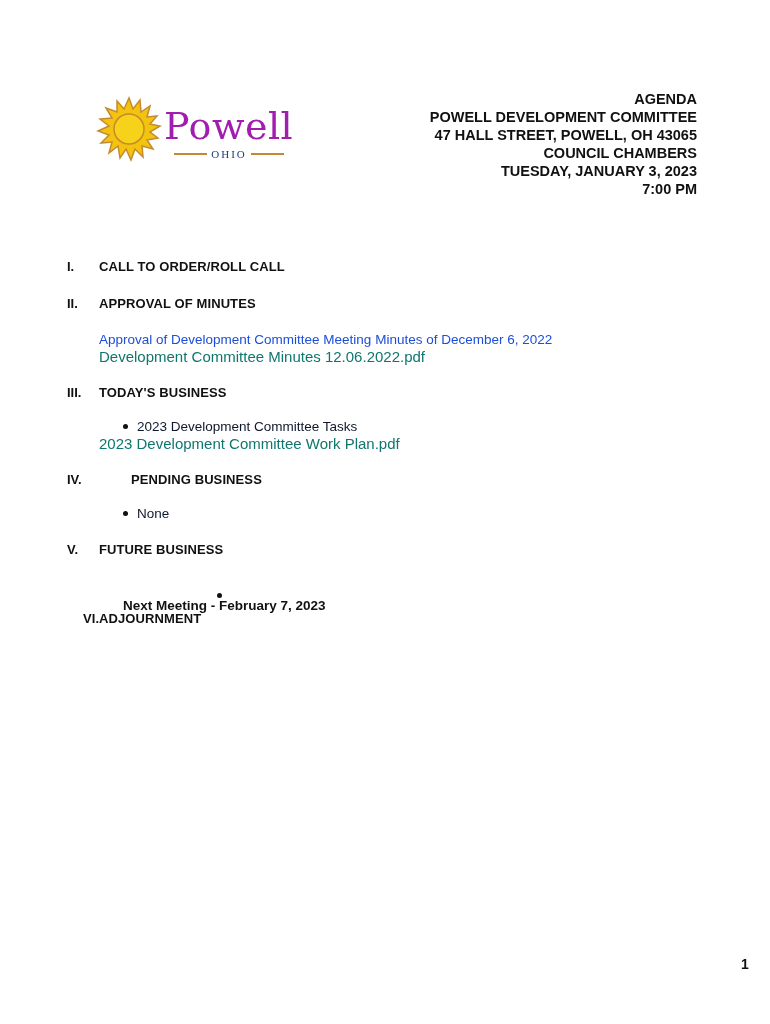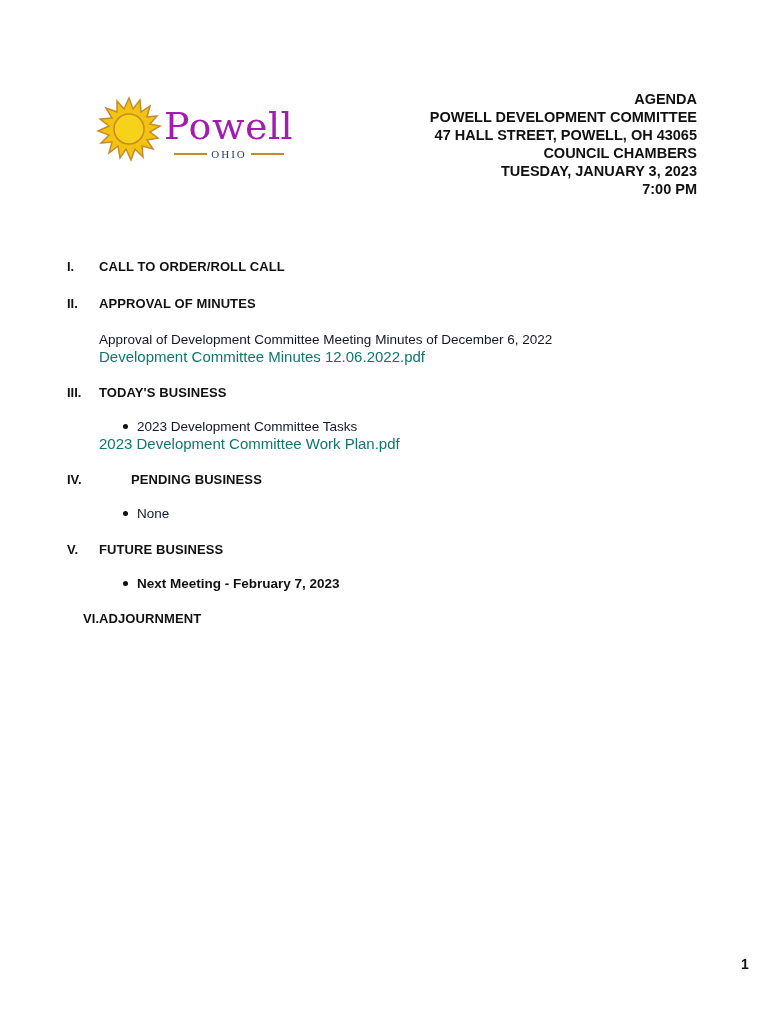--- a/index.html
+++ b/index.html
@@ -8,21 +8,21 @@
     .logo svg { position: absolute; left: 0; top: 0; }
     .logo-word { position: absolute; left: 68px; top: 8px; font-family: "DejaVu Serif", "Liberation Serif", serif; font-size: 38px; color: #a21caf; letter-spacing: 0.5px; }
     .logo-sub { position: absolute; left: 78px; top: 51px; width: 110px; height: 14px; display: flex; align-items: center; }
     .logo-sub .rule { flex: 1; height: 2px; background: #c68a2e; }
     .logo-sub .txt { font-family: "Liberation Serif", serif; font-size: 11px; color: #1f3b73; letter-spacing: 2px; padding: 0 4px; }
     .header { position: absolute; right: 73px; top: 90px; text-align: right; font-weight: bold; font-size: 14.5px; line-height: 18px; }
     .header div { white-space: nowrap; text-align: right; }
     .section { position: absolute; left: 67px; font-weight: bold; font-size: 13px; display: flex; }
     .section .num { width: 32px; }
     .section .title { letter-spacing: 0.1px; }
-    .body-text { position: absolute; left: 99px; font-size: 13.5px; color: #0f172a; }
+    .body-text { position: absolute; left: 99px; font-size: 13.5px; color: #1d4ed8; }
     .link { position: absolute; left: 99px; font-size: 15px; color: #0f766e; cursor: pointer; }
     .bullet { position: absolute; left: 123px; font-size: 13.5px; color: #0f172a; display: flex; align-items: center; }
     .bullet .dot { width: 5px; height: 5px; border-radius: 50%; background: #111; margin-right: 9px; }
     .bullet.bold { font-weight: bold; color: #111; }
     .page-num { position: absolute; left: 741px; top: 956px; font-weight: bold; font-size: 14px; }
   </style>
 </head>
 <body>
 
 <div class="logo">
@@ -77,21 +77,21 @@
 </div>
 <div class="bullet" style="top:506px;">
   <span class="dot"></span>
   <span>None</span>
 </div>
 
 <div class="section" style="top:542px;">
   <span class="num">V.</span>
   <span class="title">FUTURE BUSINESS</span>
 </div>
-<div class="bullet bold" style="top:576px;">
+<div class="bullet bold" style="top:593px;flex-direction:column;">
   <span class="dot"></span>
   <span>Next Meeting - February 7, 2023</span>
 </div>
 
 <div class="section" style="top:611px;text-align:right;">
   <span class="num">VI.</span>
   <span class="title">ADJOURNMENT</span>
 </div>
 
 <div class="page-num">1</div>

